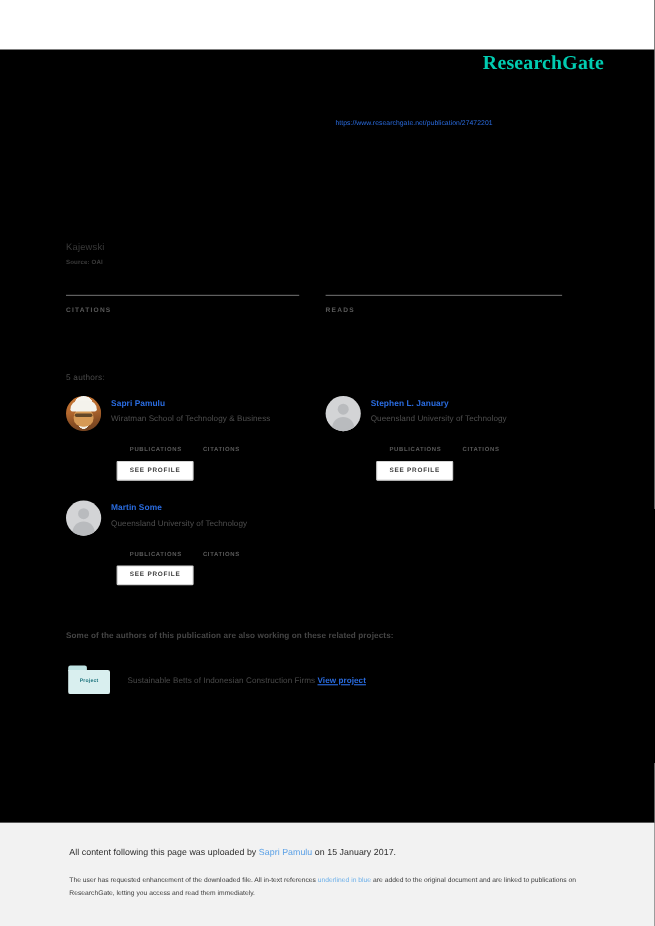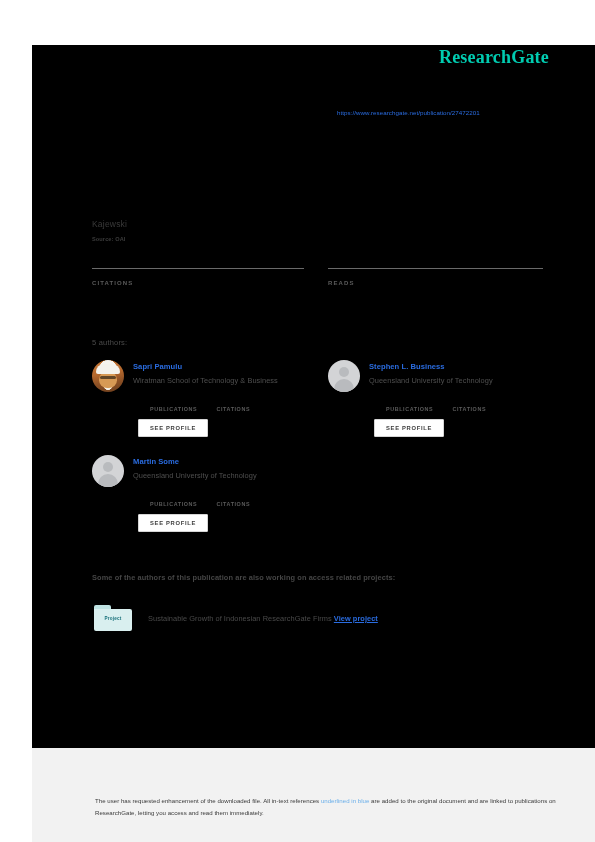--- a/index.html
+++ b/index.html
@@ -4,21 +4,21 @@
 <style>
   html,body{margin:0;padding:0;}
   body{
     width:595px;height:842px;
     background:#ffffff;
     font-family:"Liberation Sans", sans-serif;
     position:relative;
     overflow:hidden;
     -webkit-font-smoothing:antialiased;
   }
-  .page{position:absolute;inset:0;margin-left:32px;}
+  .page{position:absolute;inset:0;}
 
   
   .dark-band{
     position:absolute;left:0;right:0;top:45px;height:703px;
     background:#000000;
   }
   
   .footer-band{
     position:absolute;left:0;right:0;top:748px;bottom:0;
     background:#f2f2f2;
@@ -249,21 +249,21 @@
       </span>
     </div>
     <div class="see-profile">SEE PROFILE</div>
   </div>
 
   <div class="author author-b">
     <div class="avatar placeholder">
       <div class="head"></div>
         <div class="body"></div>
     </div>
-    <div class="author-name">Stephen L. Business</div>
+    <div class="author-name">Stephen L. January</div>
     <div class="author-aff">Queensland University of Technology</div>
     <div class="author-metrics">
       <span class="metric">
         <span class="mnum"></span>
         <span class="mcap">PUBLICATIONS</span>
       </span>
       <span class="metric">
         <span class="mnum"></span>
         <span class="mcap">CITATIONS</span>
       </span>
@@ -284,30 +284,33 @@
         <span class="mcap">PUBLICATIONS</span>
       </span>
       <span class="metric">
         <span class="mnum"></span>
         <span class="mcap">CITATIONS</span>
       </span>
     </div>
     <div class="see-profile">SEE PROFILE</div>
   </div>
 
-  <div class="projects-head">Some of the authors of this publication are also working on access related projects:</div>
+  <div class="projects-head">Some of the authors of this publication are also working on these related projects:</div>
   <div class="project-row">
     <div class="project-icon">
       <div class="tab"></div>
       <div class="body"></div>
       <div class="lbl">Project</div>
     </div>
     <div class="project-title">
-      <span>Sustainable Growth of Indonesian ResearchGate Firms</span>
+      <span>Sustainable Betts of Indonesian Construction Firms</span>
       <span class="project-link">View project</span>
     </div>
   </div>
 
+  <div class="footer-main">
+    <span>All content following this page was uploaded by </span><a href="#">Sapri Pamulu</a><span> on 15 January 2017.</span>
+  </div>
   <div class="footer-note">
     <span>The user has requested enhancement of the downloaded file. All in-text references </span><span class="blue">underlined in blue</span><span> are added to the original document and are linked to publications on ResearchGate, letting you access and read them immediately.</span>
   </div>
 
 </div>
 
 </body></html>

